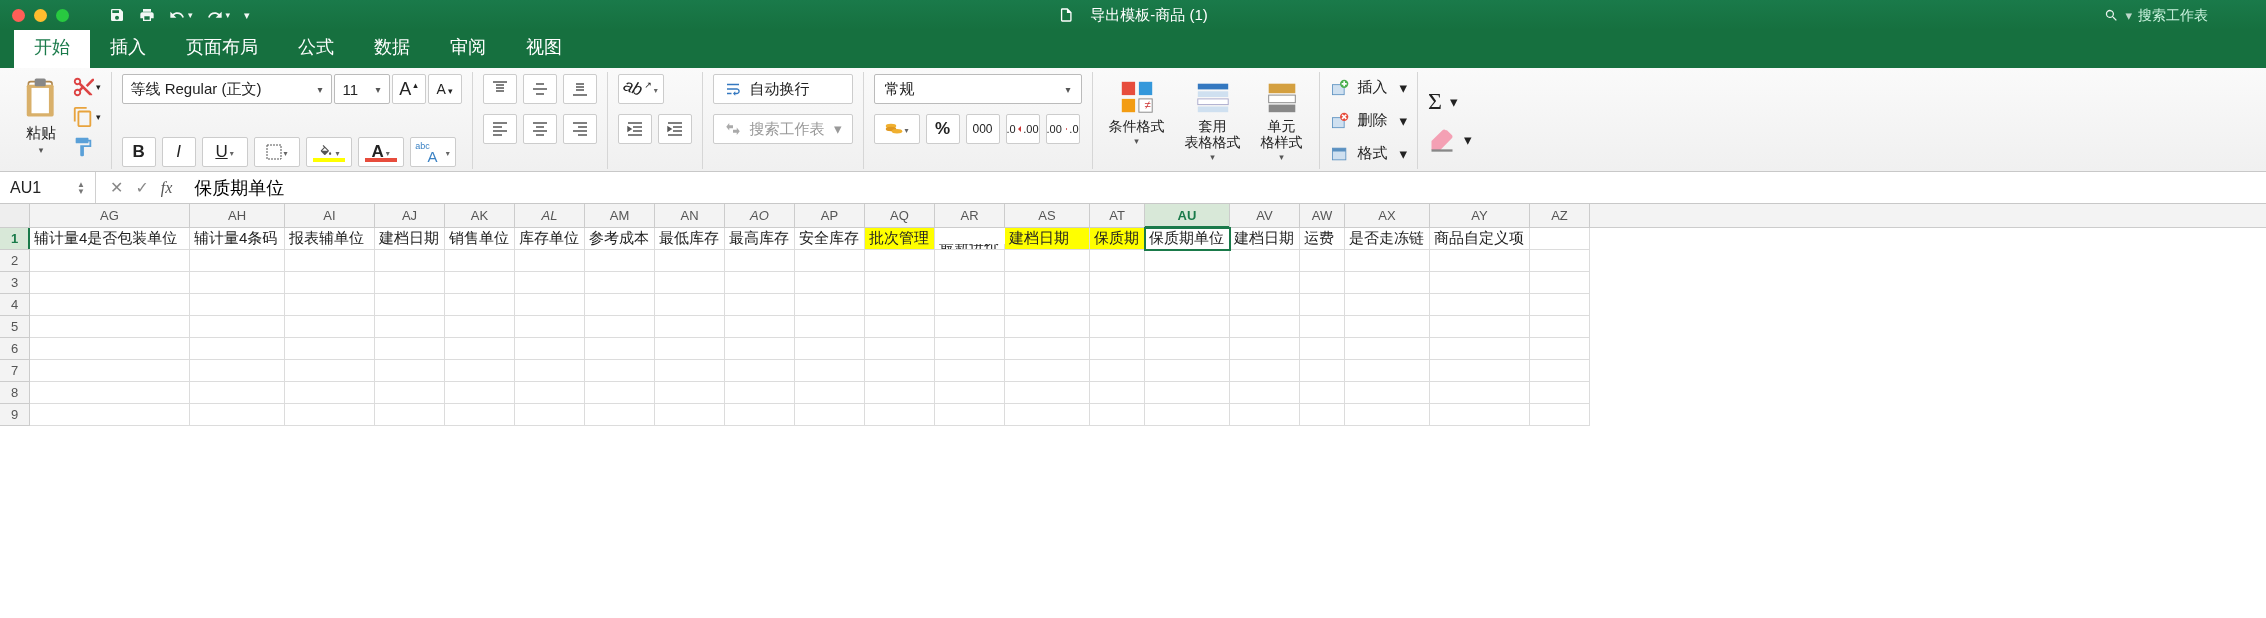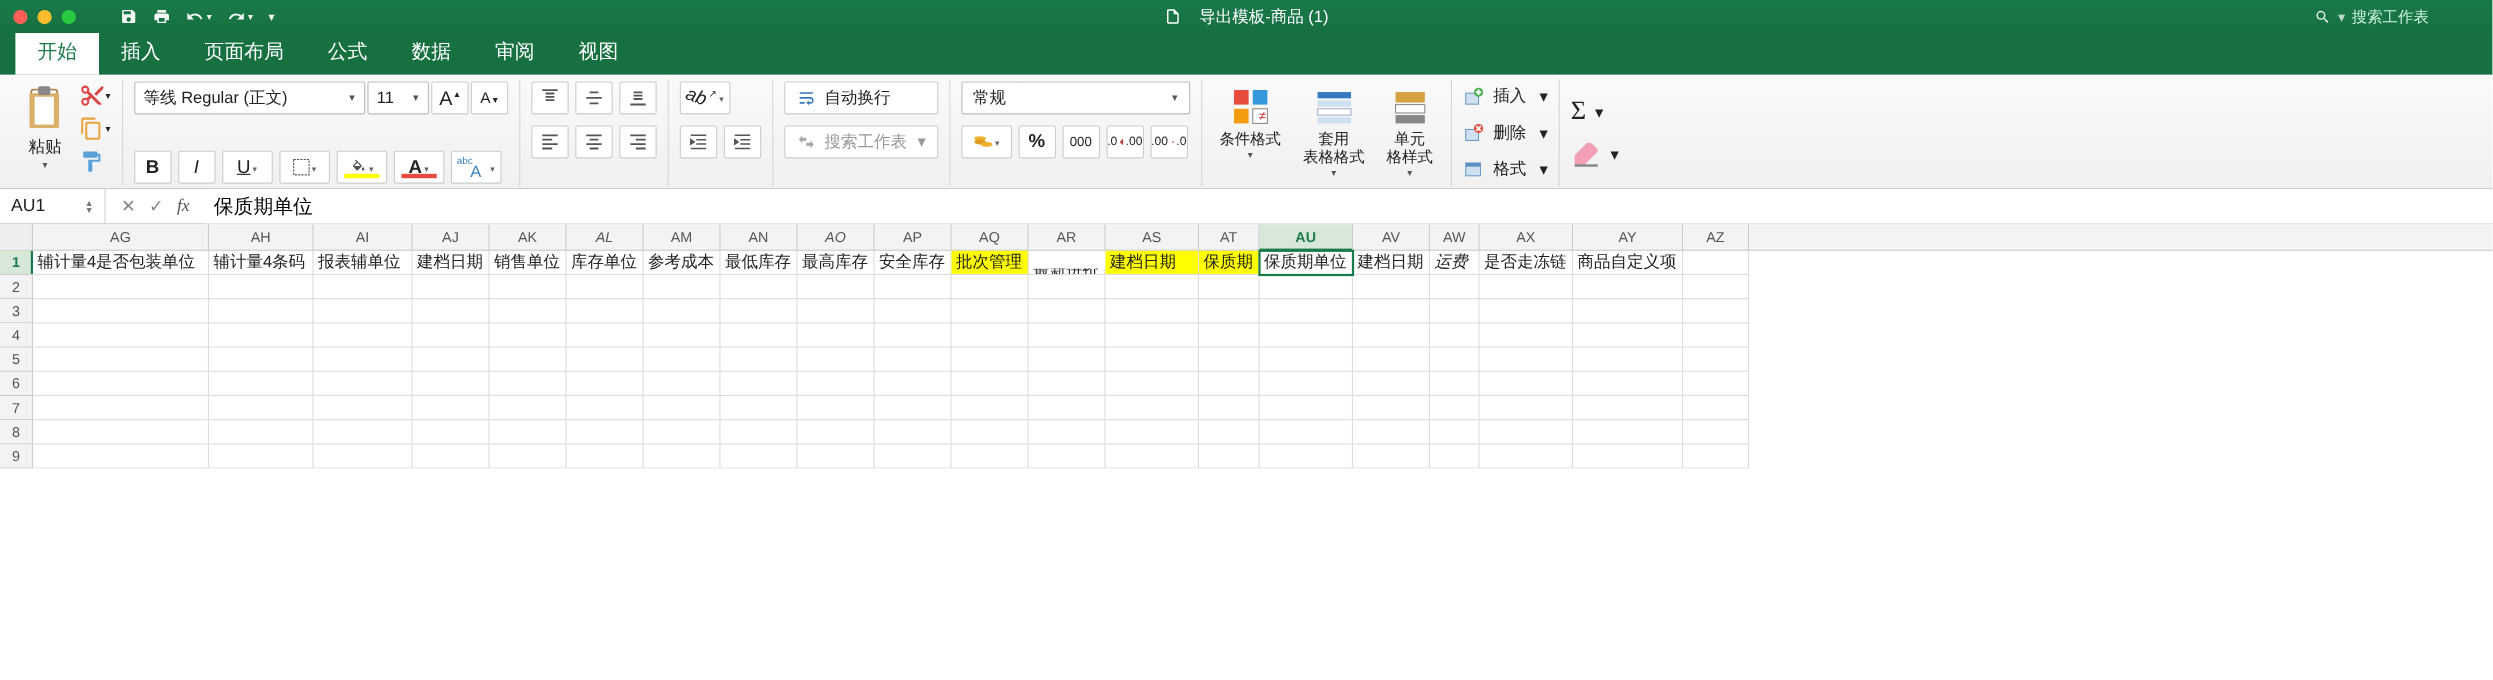--- a/index.html
+++ b/index.html
@@ -504,21 +504,21 @@
         <div class="cell" style="width: 70px;">参考成本</div>
         <div class="cell" style="width: 70px;">最低库存</div>
         <div class="cell" style="width: 70px;">最高库存</div>
         <div class="cell" style="width: 70px;">安全库存</div>
         <div class="cell hl" style="width: 70px;">批次管理</div>
         <div class="cell" style="width: 70px; margin-top: 16px;">最新进价</div>
         <div class="cell hl" style="width: 85px;">建档日期</div>
         <div class="cell hl" style="width: 55px;">保质期</div>
         <div class="cell active" style="width: 85px;">保质期单位</div>
         <div class="cell" style="width: 70px;">建档日期</div>
-        <div class="cell" style="width: 45px; font-style: italic;">运费</div>
+        <div class="cell" style="width: 45px;">运费</div>
         <div class="cell" style="width: 85px;">是否走冻链</div>
         <div class="cell" style="width: 100px;">商品自定义项</div>
         <div class="cell" style="width: 60px;"></div>
       </div>
       <div class="gridrow">
         <div class="rowhdr">2</div>
         <div class="cell" style="width: 160px;"></div>
         <div class="cell" style="width: 95px;"></div>
         <div class="cell" style="width: 90px;"></div>
         <div class="cell" style="width: 70px;"></div>

